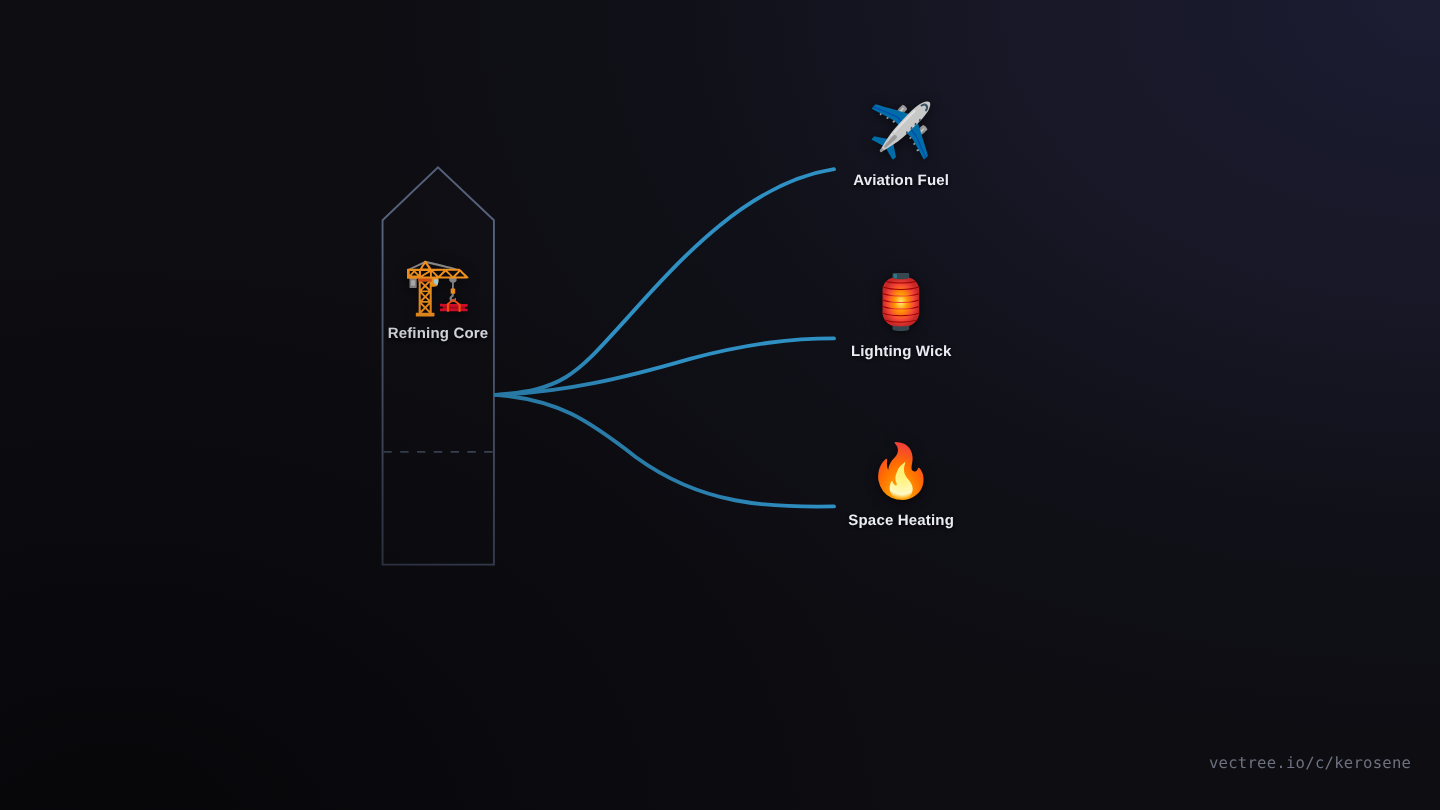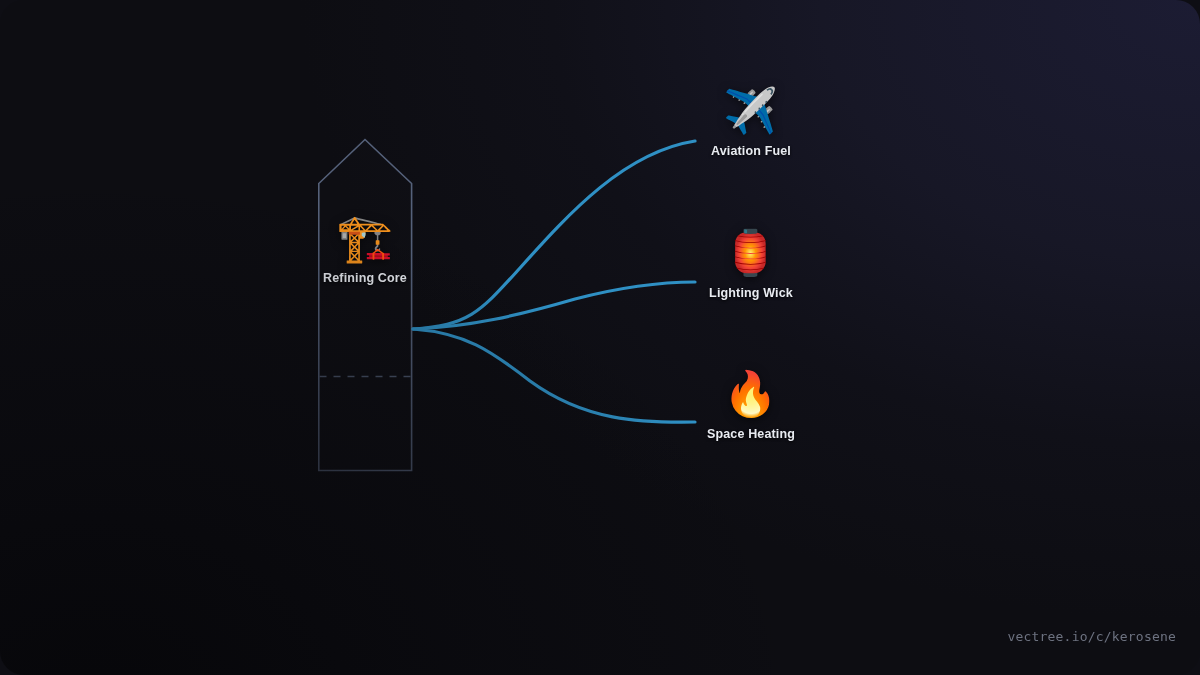--- a/index.html
+++ b/index.html
@@ -19,21 +19,20 @@
 
   #stage {
     position: absolute;
     inset: 0;
     width: 1200px;
     height: 675px;
     overflow: hidden;
     background:
       radial-gradient(ellipse 900px 620px at 100% 0%, #1c1c33 0%, #171726 42%, #101018 72%, #0d0d12 100%),
       linear-gradient(160deg, #17172a 0%, #121220 45%, #0c0c11 100%);
-    border-radius: 24px;
   }
 
   
   #vignette {
     position: absolute;
     inset: 0;
     background: radial-gradient(ellipse 1000px 760px at 8% 105%, rgba(6,6,9,0.92) 0%, rgba(8,8,12,0.55) 38%, rgba(0,0,0,0) 70%);
     pointer-events: none;
   }
 

